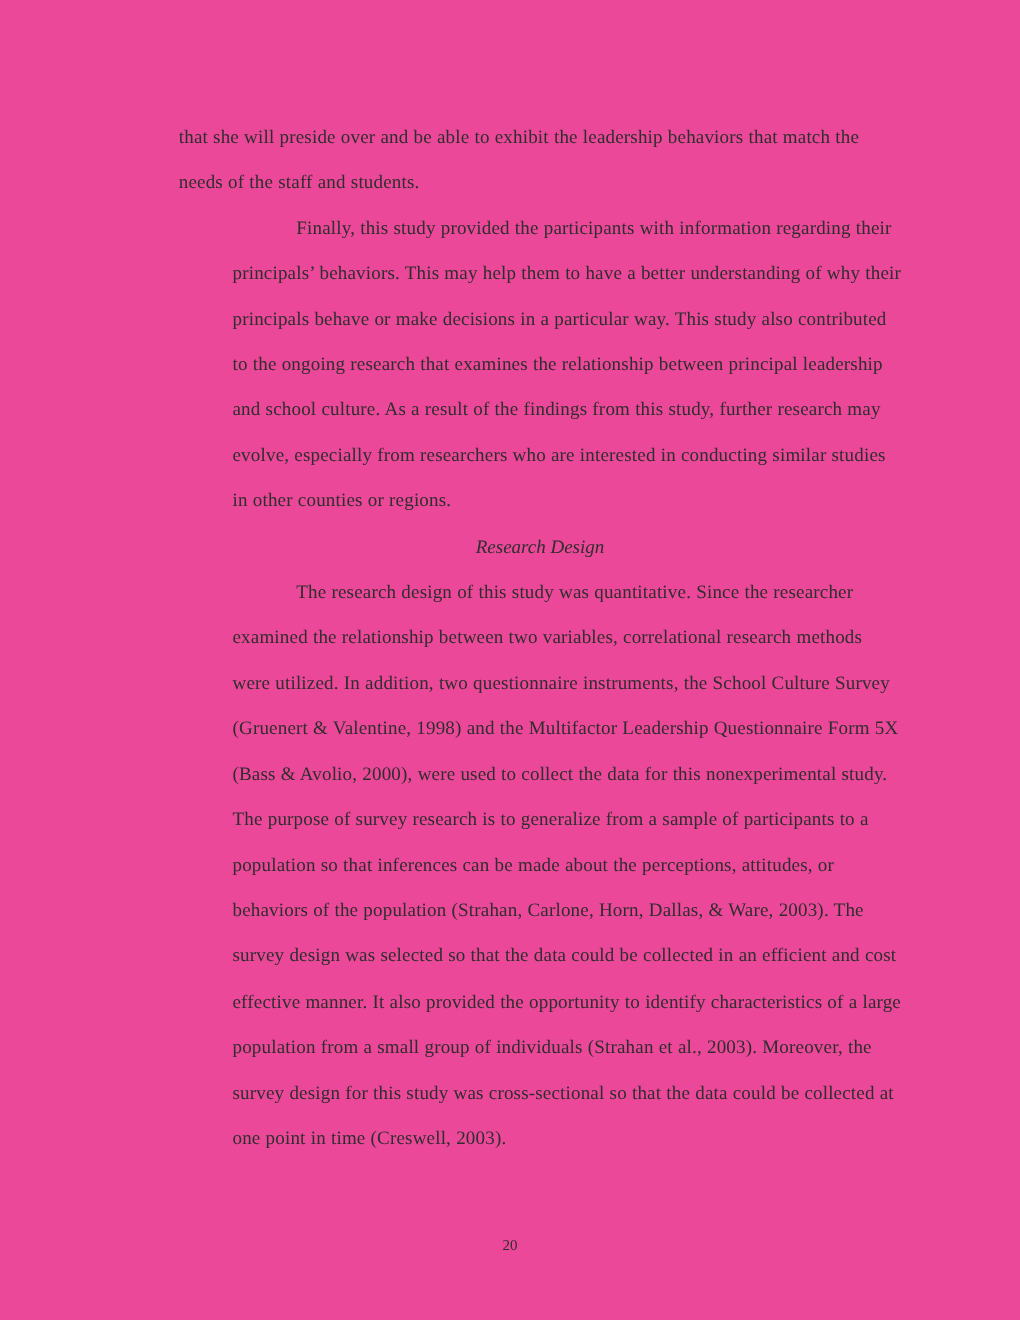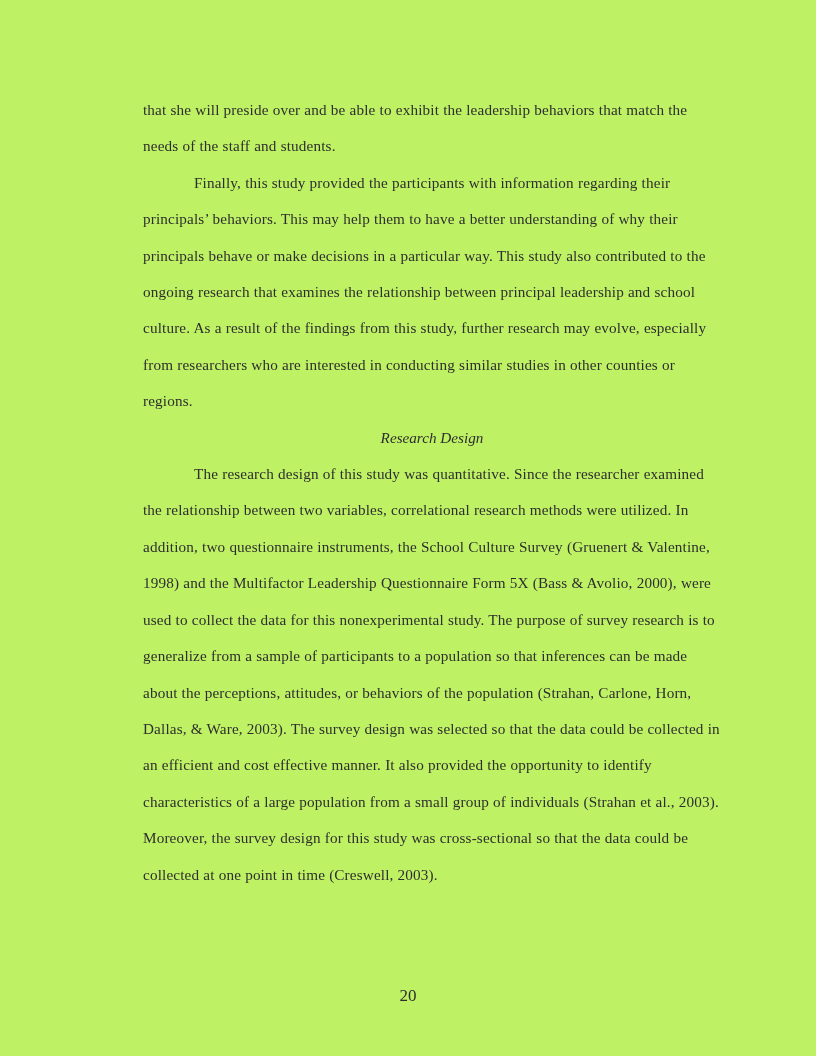--- a/index.html
+++ b/index.html
@@ -4,21 +4,21 @@
 <style>
   html, body {
     margin: 0;
     padding: 0;
     background: #ffffff;
   }
   .page {
     position: relative;
     width: 816px;
     height: 1056px;
-    background: #bef264;
+    background: #ec4899;
     overflow: hidden;
     font-family: "Liberation Serif", "DejaVu Serif", serif;
     color: #2b2b2b;
   }
   .text-block {
     position: absolute;
     left: 143px;
     top: 92px;
     width: 578px;
   }
@@ -26,20 +26,21 @@
     margin: 0;
     font-size: 15.2px;
     line-height: 36.4px;
     text-align: left;
     color: #2e2e2e;
     letter-spacing: 0.01em;
     word-spacing: 0.01em;
   }
   .para.indent {
     text-indent: 51px;
+    margin-left: 43px;
   }
   .heading-centered {
     margin: 0;
     font-size: 15.2px;
     line-height: 36.4px;
     font-weight: normal;
     text-align: center;
     color: #2e2e2e;
   }
   .heading-italic {
@@ -50,21 +51,21 @@
     font-style: italic;
     text-align: center;
     color: #2e2e2e;
   }
   .page-number {
     position: absolute;
     left: 0;
     right: 0;
     top: 986px;
     text-align: center;
-    font-size: 17px;
+    font-size: 12px;
     line-height: 20px;
     color: #2e2e2e;
   }
 </style>
 </head>
 <body>
 
 <div class="page">
 
   <div class="text-block">

